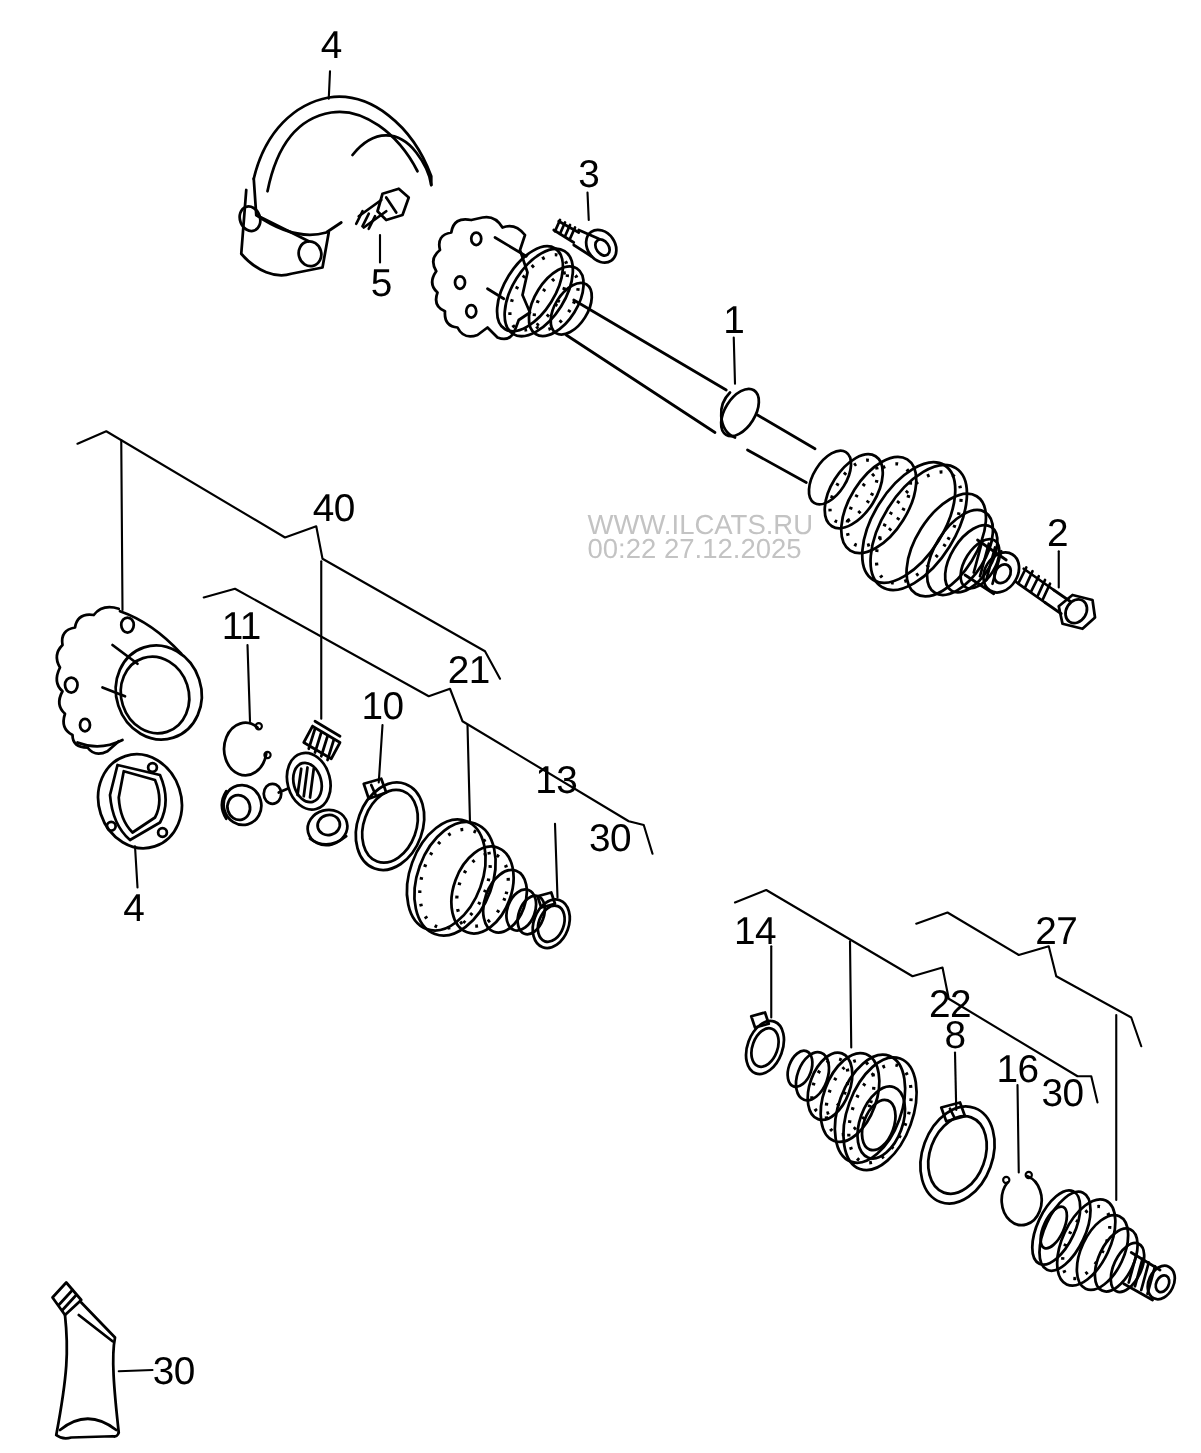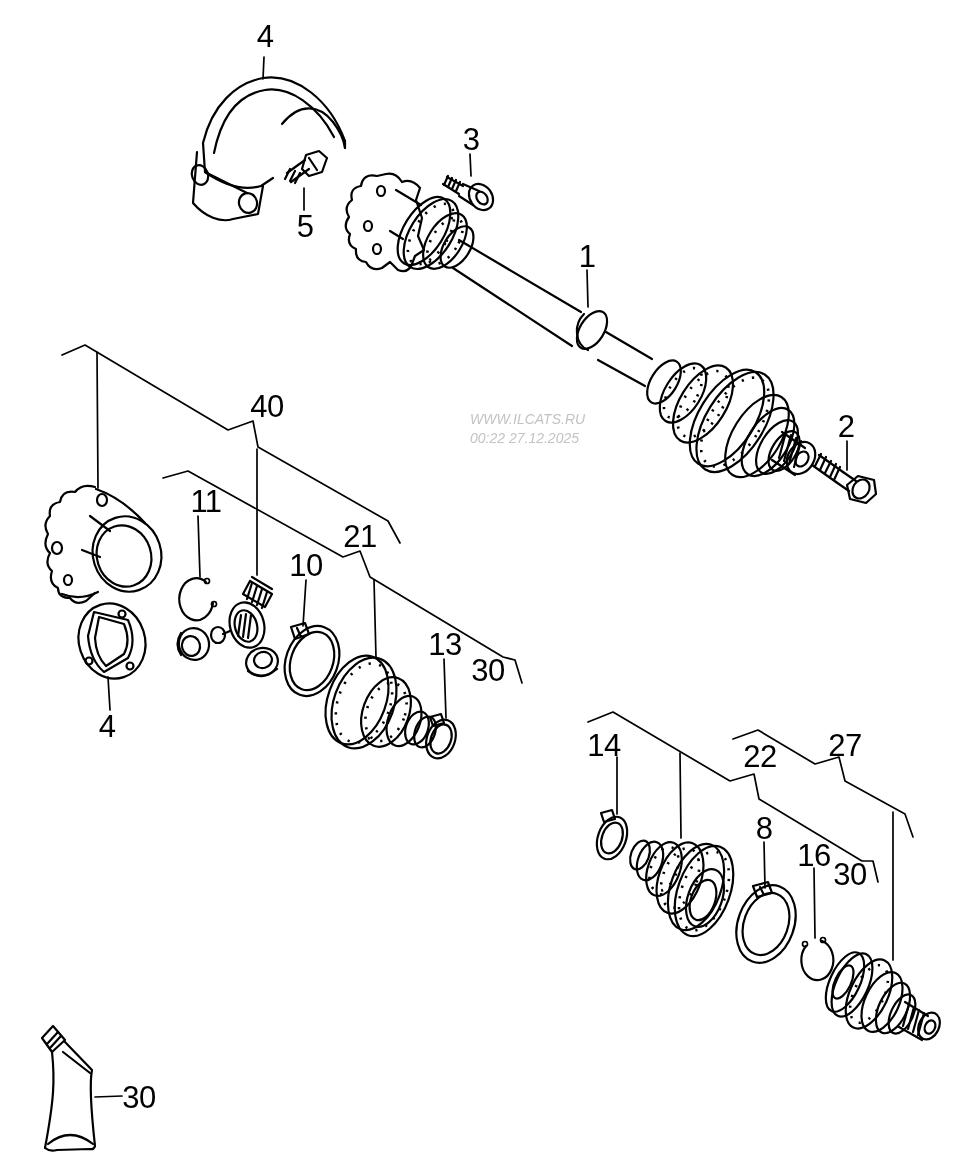--- a/index.html
+++ b/index.html
@@ -6,22 +6,22 @@
   body{background:var(--background,#fff);font-family:"Liberation Sans",sans-serif;}
   .stage{position:relative;width:961px;height:1162px;background:var(--background,#fff);overflow:hidden;}
   .stage svg{position:absolute;left:0;top:0;color:var(--line,#000);}
   .callout{
     position:absolute;transform:translate(-50%,-50%);
     font-size:31px;line-height:1;color:var(--line,#000);
     font-family:"Liberation Sans",sans-serif;letter-spacing:-0.5px;white-space:nowrap;
   }
   .watermark{
     position:absolute;left:470px;top:410px;
-    font-size:14px;line-height:19px;color:var(--watermark,#c3c3c3);
-    font-family:"Liberation Sans",sans-serif;white-space:nowrap;font-style:italic;
+    font-size:22px;line-height:19px;color:var(--watermark,#c3c3c3);
+    font-family:"Liberation Sans",sans-serif;white-space:nowrap;
   }
   .part{fill:none;stroke:currentColor;stroke-width:2.2;stroke-linecap:round;stroke-linejoin:round;}
   .thin{fill:none;stroke:currentColor;stroke-width:1.7;stroke-linecap:round;stroke-linejoin:round;}
   .dots{fill:none;stroke:currentColor;stroke-width:2.6;stroke-dasharray:2.2 8.5;stroke-linecap:butt;}
 </style>
 </head>
 <body style="--background: #ffffff; --line: #000000; --watermark: #c3c3c3;">
 
 <div class="stage">
 
@@ -253,28 +253,28 @@
       <line class="thin" x1="95" y1="1097" x2="122" y2="1096"></line>
     </g>
   </svg>
 
   <div class="callout" style="left:265px;top:36px">4</div>
   <div class="callout" style="left:305px;top:226px">5</div>
   <div class="callout" style="left:471px;top:139px">3</div>
   <div class="callout" style="left:587px;top:256px">1</div>
   <div class="callout" style="left:846px;top:426px">2</div>
   <div class="callout" style="left:267px;top:406px">40</div>
-  <div class="callout" style="left:360px;top:536px">21</div>
-  <div class="callout" style="left:206px;top:501px">11</div>
+  <div class="callout" style="left:375px;top:536px">21</div>
+  <div class="callout" style="left:193px;top:501px">11</div>
   <div class="callout" style="left:306px;top:565px">10</div>
-  <div class="callout" style="left:445px;top:644px">13</div>
+  <div class="callout" style="left:445px;top:624px">13</div>
   <div class="callout" style="left:488px;top:670px">30</div>
   <div class="callout" style="left:107px;top:726px">4</div>
   <div class="callout" style="left:604px;top:745px">14</div>
-  <div class="callout" style="left:760px;top:756px">22</div>
+  <div class="callout" style="left:760px;top:803px">22</div>
   <div class="callout" style="left:845px;top:745px">27</div>
   <div class="callout" style="left:764px;top:828px">8</div>
   <div class="callout" style="left:814px;top:855px">16</div>
   <div class="callout" style="left:850px;top:874px">30</div>
   <div class="callout" style="left:139px;top:1097px">30</div>
 
   <div class="watermark">
     <div>WWW.ILCATS.RU</div>
     <div>00:22 27.12.2025</div>
   </div>

